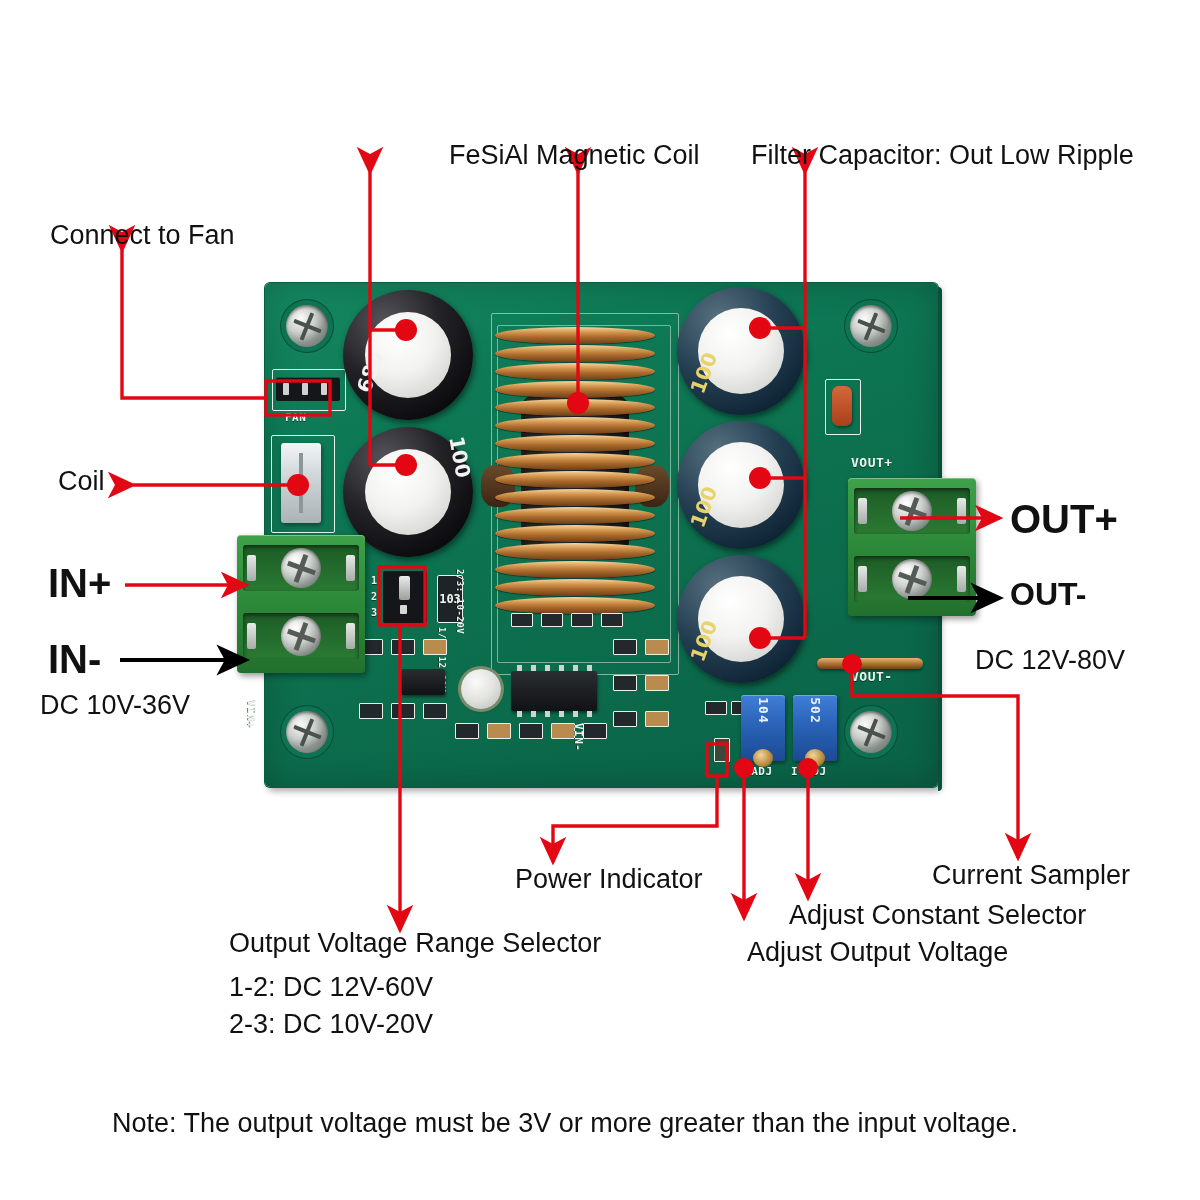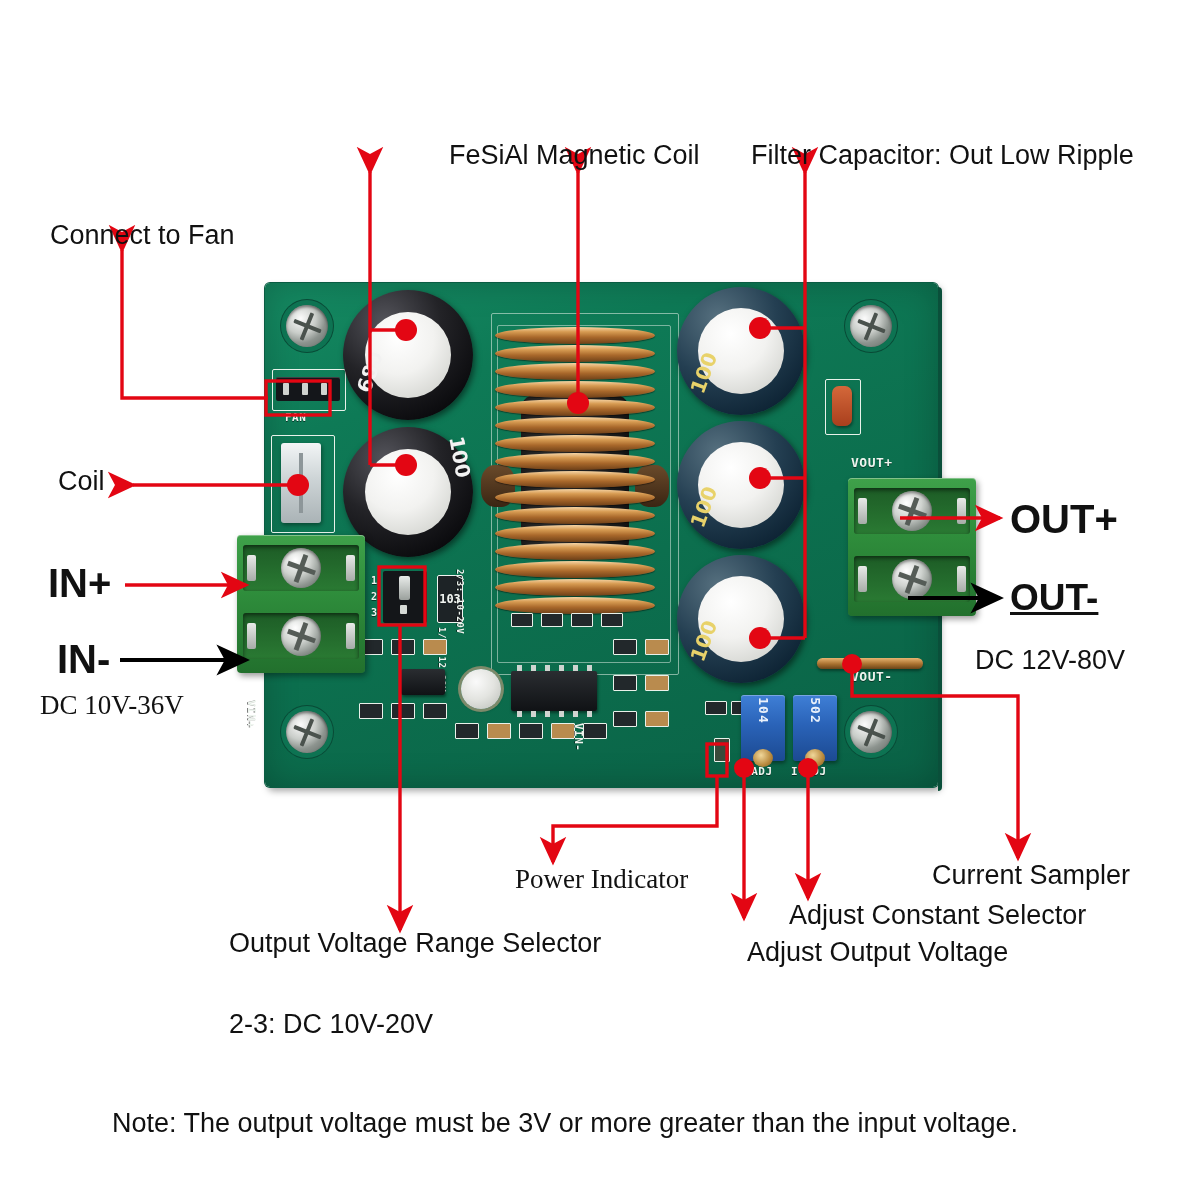--- a/index.html
+++ b/index.html
@@ -341,36 +341,37 @@
 
 
   <div class="lbl" style="left:449px;top:140px;font-size:27px;">FeSiAl Magnetic Coil</div>
 
   <div class="lbl" style="left:751px;top:140px;font-size:27px;">Filter Capacitor: Out Low Ripple</div>
 
   <div class="lbl" style="left:58px;top:466px;font-size:27px;">Coil</div>
 
   <div class="lbl" style="left:48px;top:560px;font-size:40px;font-weight:bold;">IN+</div>
 
-  <div class="lbl" style="left:48px;top:636px;font-size:40px;font-weight:bold;margin-left:9px;">IN-</div>
-
-  <div class="lbl" style="left:40px;top:690px;font-size:27px;font-family:Liberation Serif, serif;">DC 10V-36V</div>
+  <div class="lbl" style="left:48px;top:636px;font-size:40px;font-weight:bold;">IN-</div>
+
+  <div class="lbl" style="left:40px;top:690px;font-size:27px;">DC 10V-36V</div>
 
   <div class="lbl" style="left:1010px;top:496px;font-size:40px;font-weight:bold;">OUT+</div>
 
-  <div class="lbl" style="left:1010px;top:576px;font-size:37px;font-weight:bold;text-decoration:underline;">OUT-</div>
+  <div class="lbl" style="left:1010px;top:576px;font-size:32px;font-weight:bold;">OUT-</div>
 
   <div class="lbl" style="left:975px;top:645px;font-size:27px;">DC 12V-80V</div>
 
-  <div class="lbl" style="left:515px;top:864px;font-size:27px;font-family:Liberation Serif, serif;">Power Indicator</div>
+  <div class="lbl" style="left:515px;top:864px;font-size:27px;">Power Indicator</div>
 
   <div class="lbl" style="left:932px;top:860px;font-size:27px;">Current Sampler</div>
 
   <div class="lbl" style="left:789px;top:900px;font-size:27px;">Adjust Constant Selector</div>
 
   <div class="lbl" style="left:723px;top:937px;font-size:27px;margin-left:24px;">Adjust Output Voltage</div>
 
   <div class="lbl" style="left:229px;top:928px;font-size:27px;">Output Voltage Range Selector</div>
+  <div class="lbl" style="left:229px;top:972px;font-size:27px;">1-2: DC 12V-60V</div>
   <div class="lbl" style="left:229px;top:1009px;font-size:27px;">2-3: DC 10V-20V</div>
 
   <div class="lbl" style="left:112px;top:1108px;font-size:27px;">Note: The output voltage must be 3V or more greater than the input voltage.</div>
 
 </div>
 
 </body></html>

